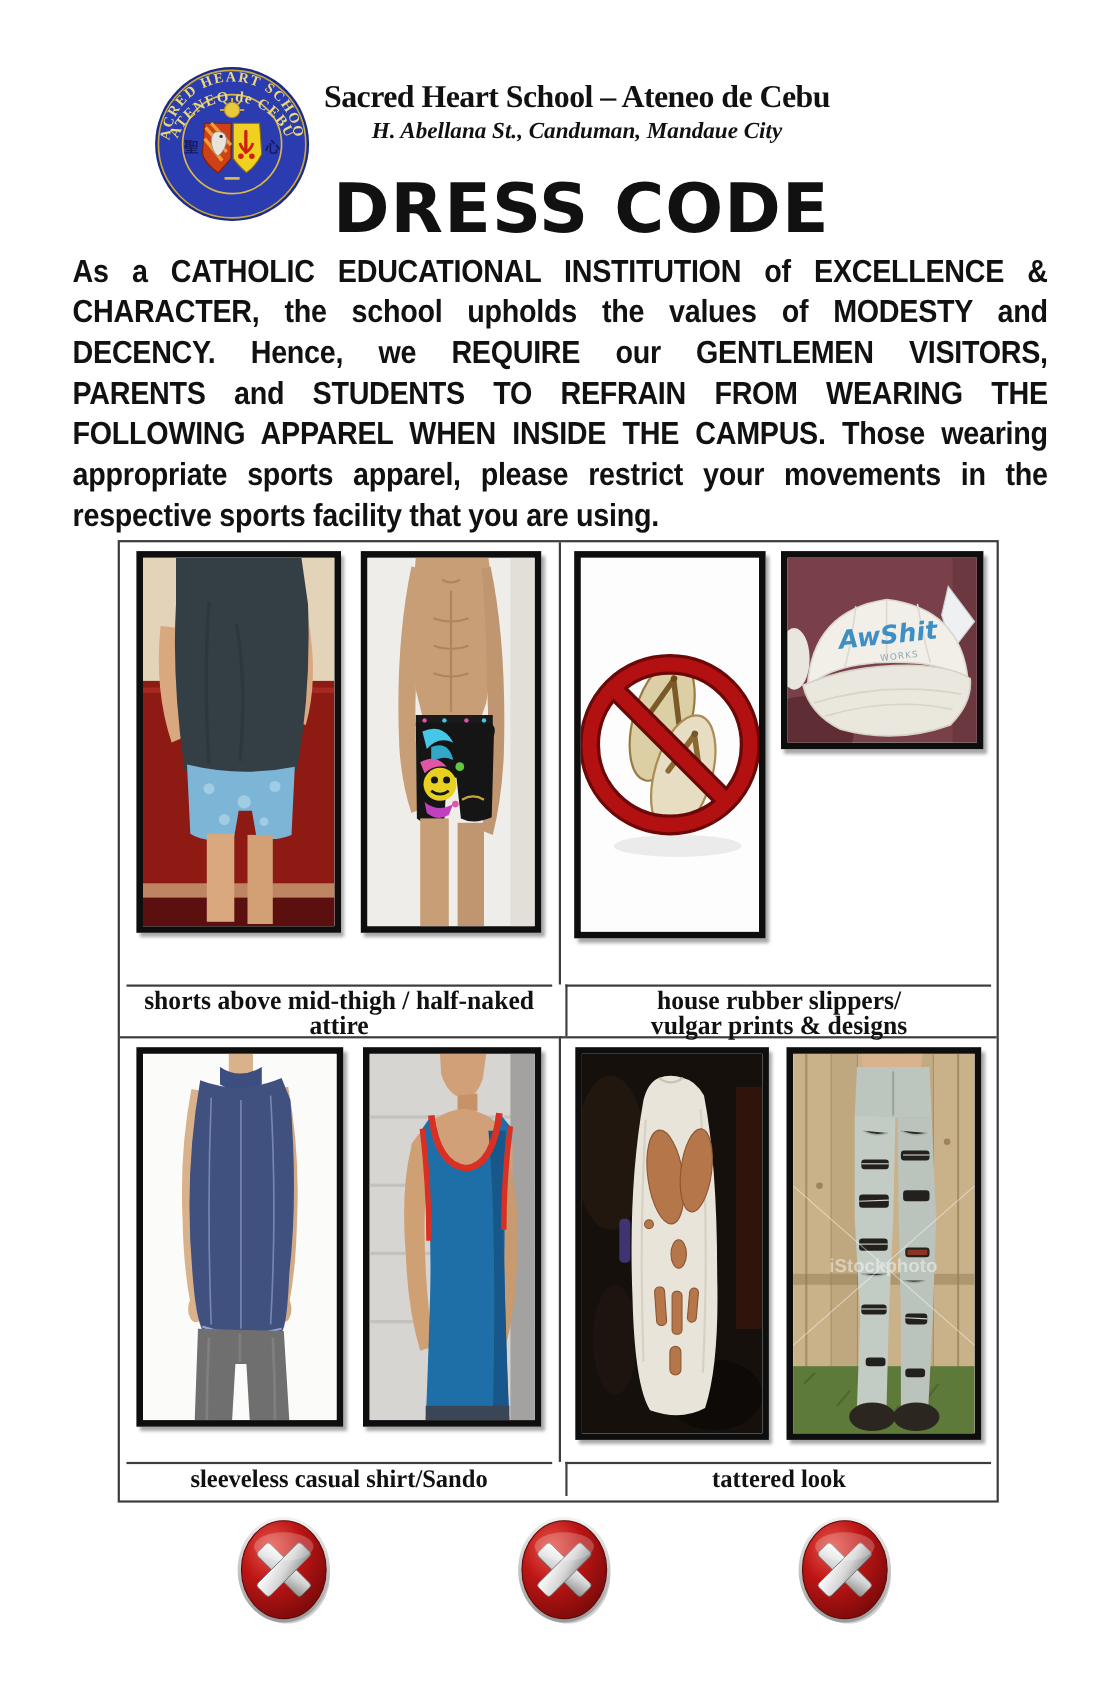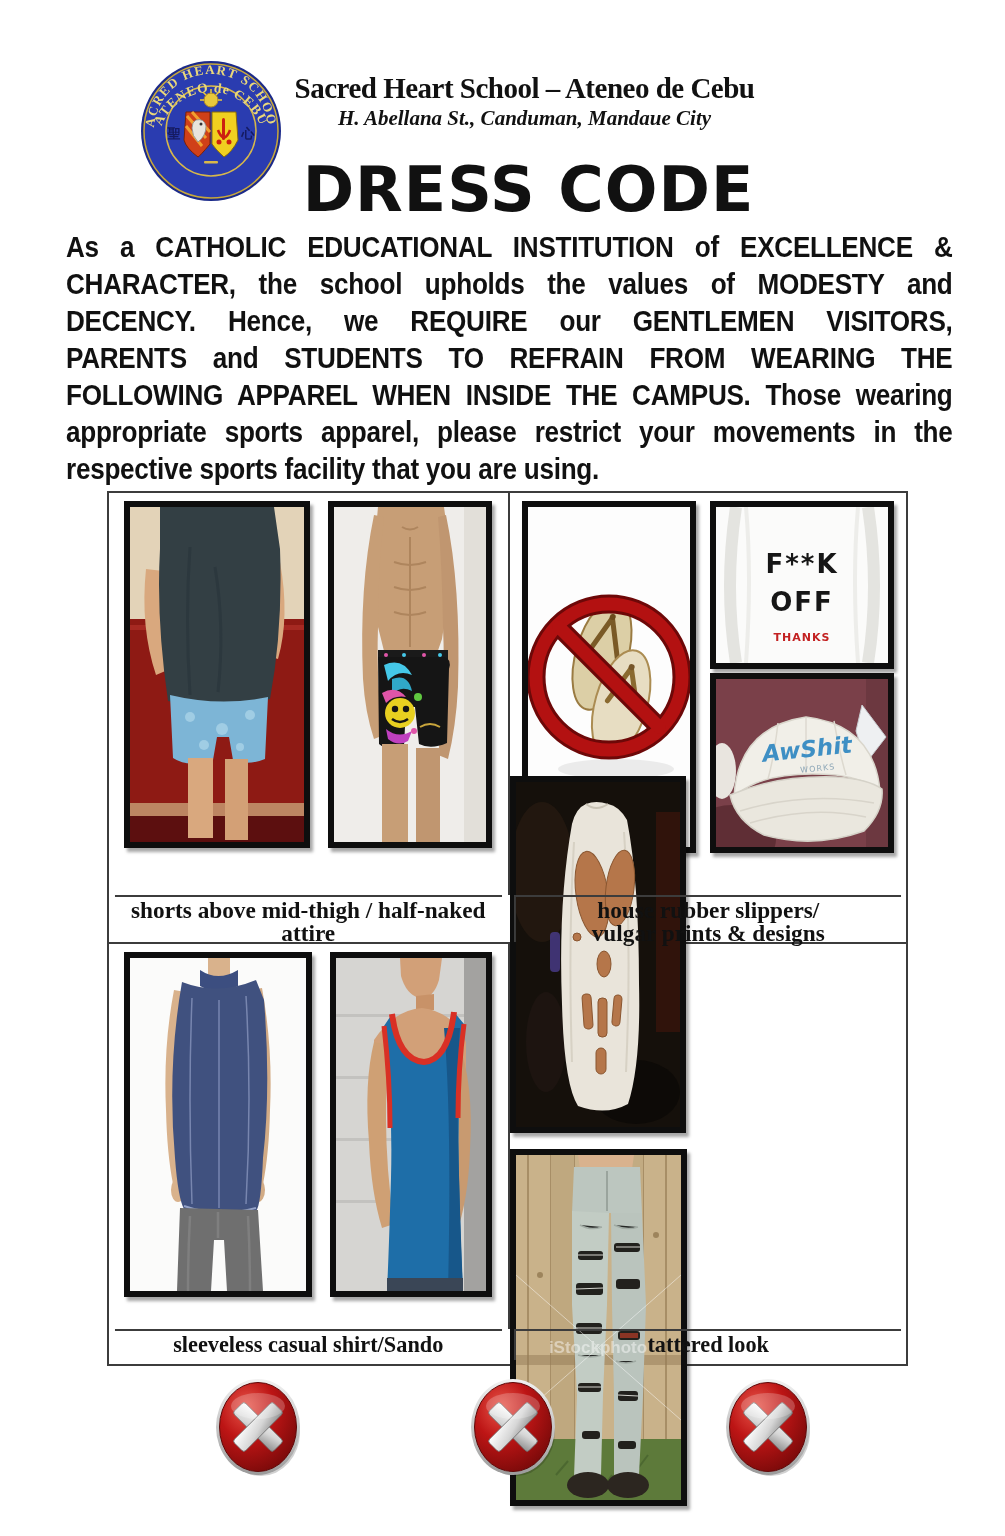--- a/index.html
+++ b/index.html
@@ -189,31 +189,20 @@
           <g stroke-linecap="round" fill="none">
             <circle cx="81" cy="170" r="73" stroke="#6d0808" stroke-width="19"></circle>
             <line x1="30" y1="119" x2="132" y2="221" stroke="#6d0808" stroke-width="19"></line>
             <circle cx="81" cy="170" r="73" stroke="#b31111" stroke-width="13"></circle>
             <line x1="31" y1="120" x2="131" y2="220" stroke="#b31111" stroke-width="13"></line>
           </g>
         </svg>
       </div>
       <div class="stack">
         <div class="photo">
-          <svg width="172" height="156" viewBox="0 0 172 156">
-            <rect width="172" height="156" fill="#fbfbfa"></rect>
-            <path d="M20,0 Q8,80 20,156" stroke="#e4e4e0" stroke-width="12" fill="none"></path>
-            <path d="M152,0 Q164,80 152,156" stroke="#e4e4e0" stroke-width="12" fill="none"></path>
-            <path d="M30,0 Q36,70 30,156 M142,0 Q136,70 142,156" stroke="#ededea" stroke-width="4" fill="none"></path>
-            <text x="86" y="66" text-anchor="middle" font-family="DejaVu Sans, sans-serif" font-weight="bold" font-size="26" letter-spacing="2" fill="#161616">F**K</text>
-            <text x="86" y="104" text-anchor="middle" font-family="DejaVu Sans, sans-serif" font-weight="bold" font-size="26" letter-spacing="2" fill="#161616">OFF</text>
-            <text x="86" y="134" text-anchor="middle" font-family="DejaVu Sans, sans-serif" font-weight="bold" font-size="11" letter-spacing="1" fill="#c32222">THANKS</text>
-          </svg>
-        </div>
-        <div class="photo">
           <svg width="172" height="168" viewBox="0 0 172 168">
             <rect width="172" height="168" fill="#7a4049"></rect>
             <ellipse cx="16" cy="160" rx="44" ry="34" fill="#5f2e35"></ellipse>
             <rect x="150" y="0" width="22" height="168" fill="#6c3840"></rect>
             <ellipse cx="6" cy="92" rx="14" ry="28" fill="#e9e5df"></ellipse>
             <path d="M146,26 L170,58 L150,84 L140,52 Z" fill="#eef0f2" stroke="#c8ccd0" stroke-width="1"></path>
             <path d="M18,118 Q22,48 90,38 Q158,46 164,112 Q150,100 120,96 Q70,92 40,104 Q26,110 18,118 Z" fill="#f1efe8" stroke="#d9d6cc" stroke-width="1.5"></path>
             <path d="M62,44 Q58,78 52,100 M118,42 Q124,76 130,96 M90,38 Q90,70 90,94" stroke="#ddd9cf" stroke-width="1.5" fill="none"></path>
             <path d="M14,116 Q60,96 120,98 Q152,100 166,110 Q168,132 148,152 Q98,170 48,156 Q20,142 14,116 Z" fill="#eae7de" stroke="#d5d2c8" stroke-width="1.5"></path>
             <path d="M24,132 Q90,112 158,124 M34,144 Q95,126 150,138" stroke="#d8d4ca" stroke-width="1.5" fill="none"></path>
@@ -266,21 +255,21 @@
           <path d="M56,56 Q62,102 88,104 Q112,102 118,54 L128,66 Q121,140 123,220 Q125,300 127,333 L51,333 Q53,290 55,220 Q57,140 48,68 Z" fill="#1e6ea8"></path>
           <path d="M108,70 Q116,160 112,333 L127,333 Q124,260 122,180 Q121,110 124,70 Z" fill="#17578a"></path>
           <path d="M56,56 Q62,102 88,104 Q112,102 118,54" stroke="#d93025" stroke-width="6" fill="none"></path>
           <path d="M48,68 Q54,120 54,170" stroke="#d93025" stroke-width="5" fill="none"></path>
           <path d="M128,66 Q122,110 122,160" stroke="#d93025" stroke-width="5" fill="none"></path>
           <rect x="51" y="320" width="76" height="13" fill="#3a4656"></rect>
         </svg>
       </div>
     </div>
 
-    <div class="cell col2 rline imgcell" style="gap:16px;flex-direction:column;">
+    <div class="cell col2 rline imgcell" style="gap:16px;">
       <div class="photo">
         <svg width="164" height="345" viewBox="0 0 164 345">
           <rect width="164" height="345" fill="#15100b"></rect>
           <ellipse cx="26" cy="90" rx="32" ry="70" fill="#241810" opacity="0.9"></ellipse>
           <rect x="140" y="30" width="24" height="220" fill="#3c150c" opacity="0.7"></rect>
           <ellipse cx="120" cy="310" rx="44" ry="32" fill="#0d0a07"></ellipse>
           <ellipse cx="30" cy="260" rx="20" ry="50" fill="#1d1410"></ellipse>
           <rect x="34" y="150" width="10" height="40" rx="4" fill="#4a3c8c" opacity="0.8"></rect>
           <path d="M70,22 Q60,26 56,42 Q42,120 46,222 Q48,302 62,324 Q90,334 112,322 Q125,282 123,202 Q123,100 111,38 Q103,24 92,22 Q80,18 70,22 Z" fill="#e9e4da"></path>
           <path d="M70,22 Q80,30 92,22" stroke="#c8c2b4" stroke-width="2" fill="none"></path>

